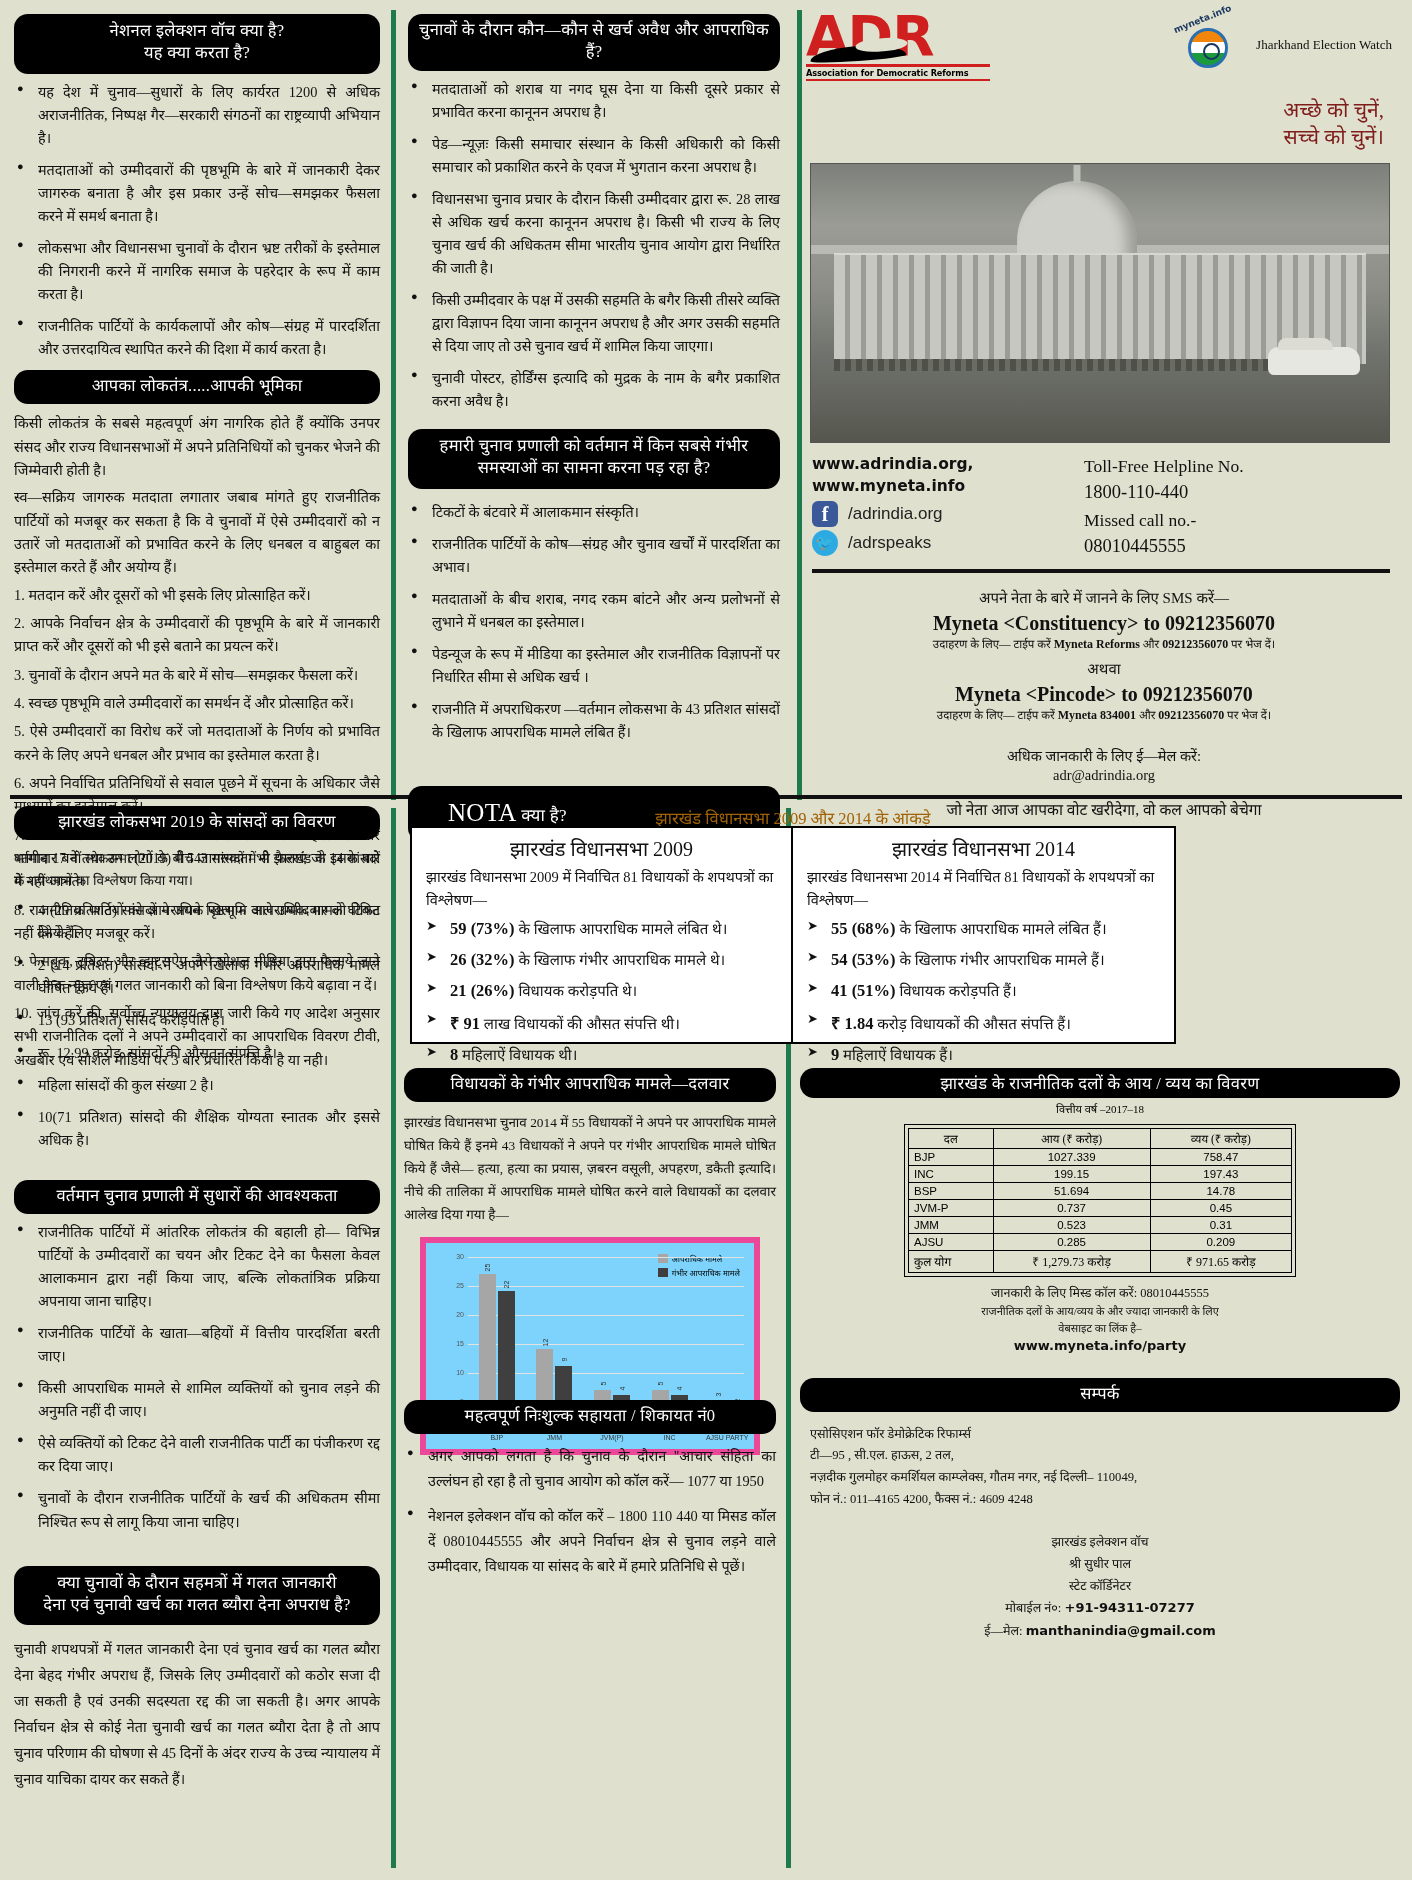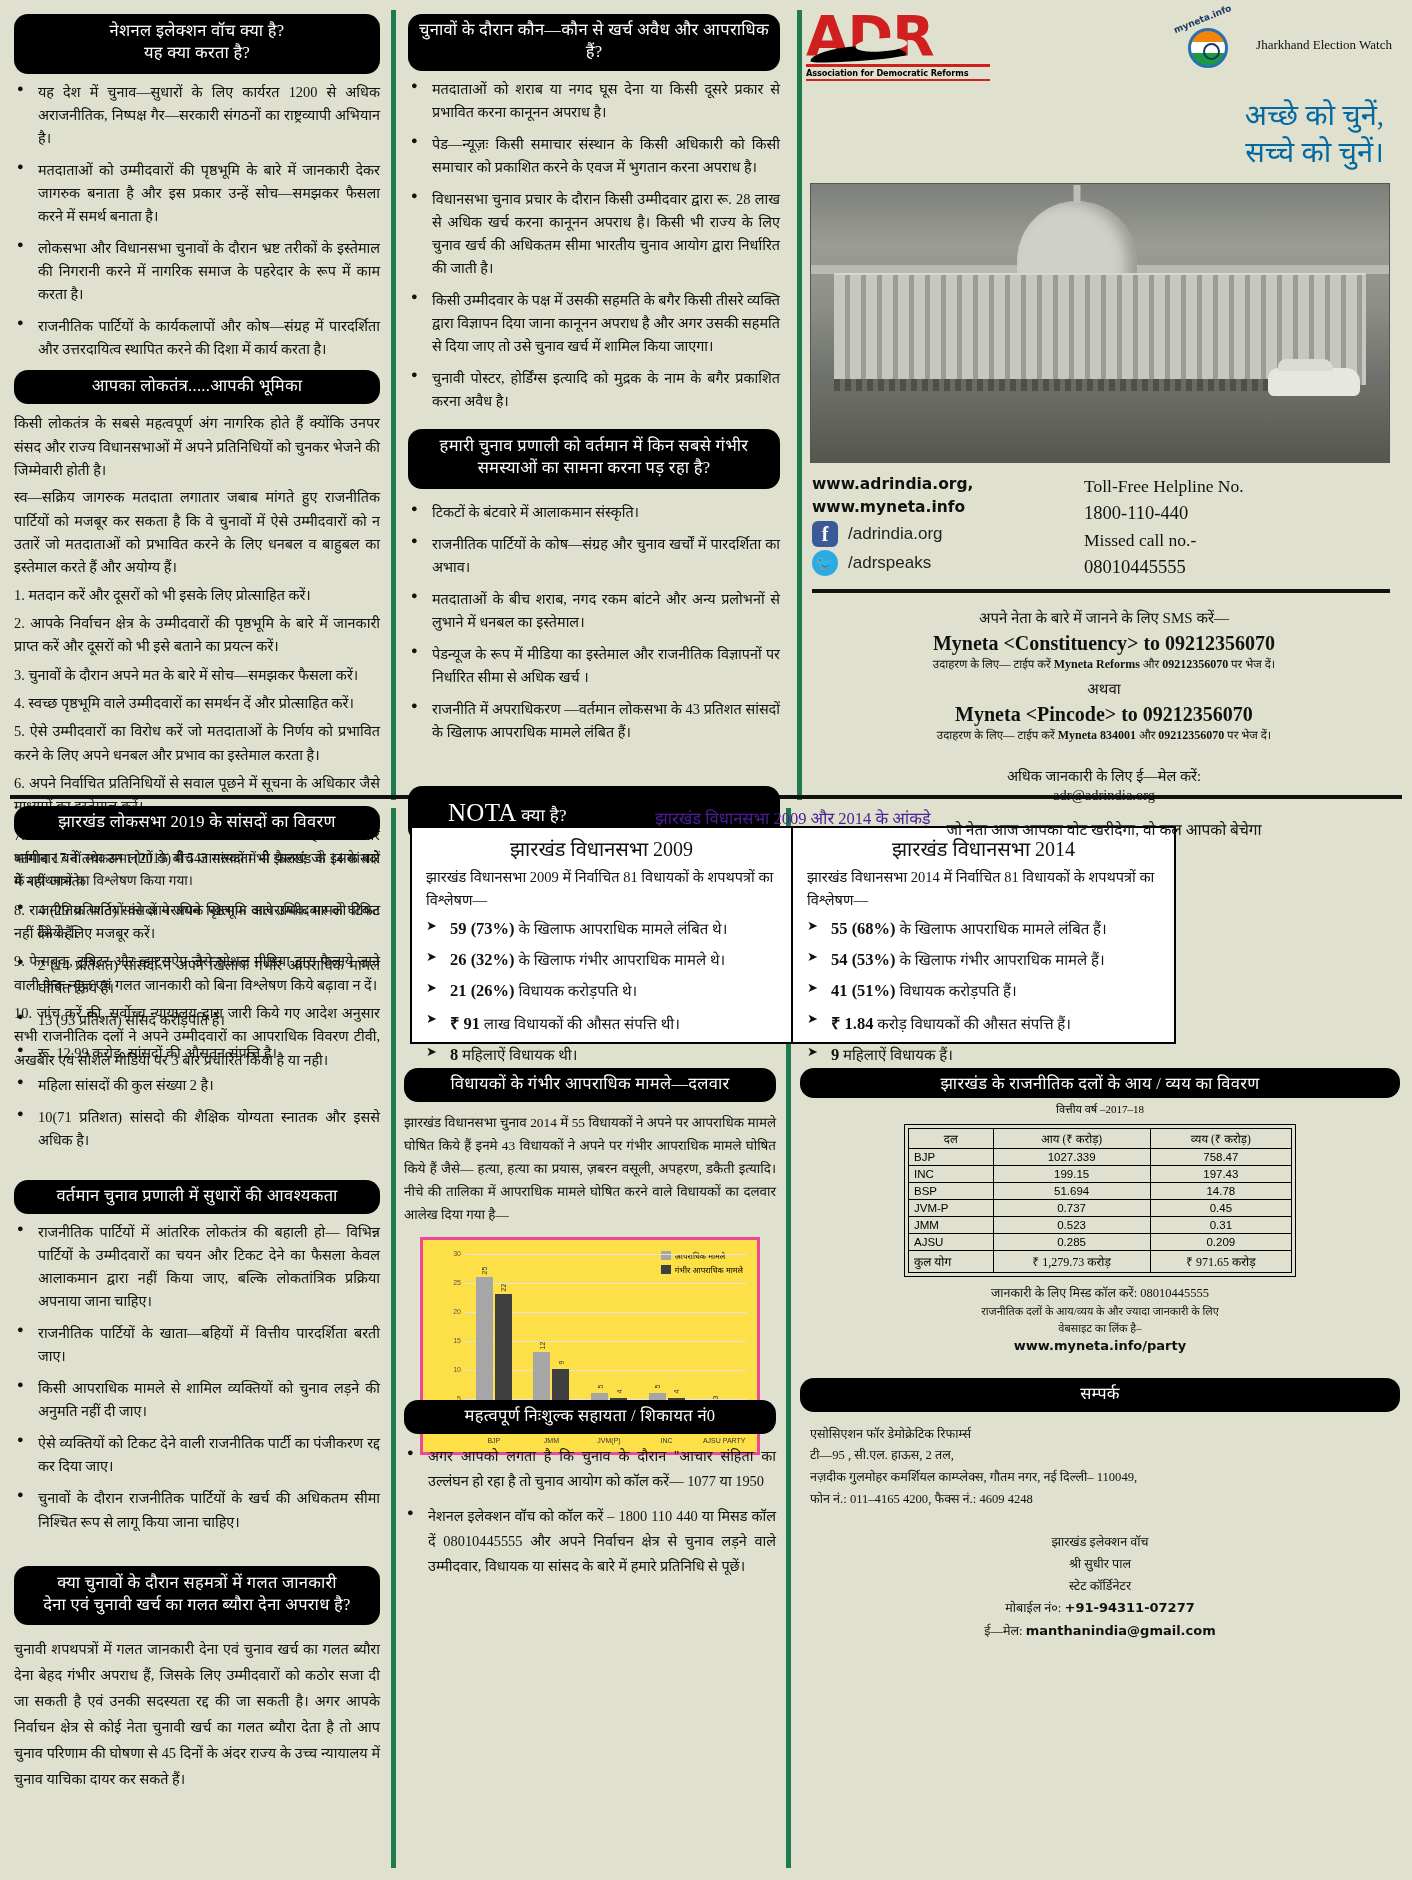--- a/index.html
+++ b/index.html
@@ -90,22 +90,22 @@
     border-radius:50%; border:2px solid #18365f;
   }
   .mn-text {
     position:absolute; left:0; top:0; font-size:9px; font-weight:bold;
     color:#18365f; font-family:"DejaVu Sans", sans-serif;
     transform: rotate(-22deg);
   }
   .jew-label { font-family: "Liberation Serif", serif; font-size: 13px; color:#111; }
 
   .tagline {
-    font-family: "Liberation Serif", serif; font-size: 29px;
-    text-align: right; line-height: 1.28; color: #0369a1;
+    font-family: "Liberation Serif", serif; font-size: 21px;
+    text-align: right; line-height: 1.28; color: #7f1d1d;
   }
 
   .photo {
     background: linear-gradient(180deg,#7d7f7a 0%,#9a9c95 22%,#8b8d86 45%,#6e706b 70%,#5e605b 100%);
     position: relative; overflow: hidden; border: 1px solid #555;
   }
   .ph-dome {
     position:absolute; left:46%; top:6%; width:120px; height:86px;
     background:#cfd0c9; border-radius: 60px 60px 6px 6px; transform:translateX(-50%);
     box-shadow: inset -10px 0 14px rgba(0,0,0,.25);
@@ -153,39 +153,39 @@
     font-size: 20px; color:#111; padding: 7px 0 4px;
   }
   .panel-sub { font-family:"Liberation Serif", serif; font-size:14.5px; line-height:1.6; color:#111; padding:0 14px;}
   ul.arrow { list-style:none; padding:6px 14px 8px; }
   ul.arrow li { position:relative; padding-left:24px; margin-bottom:10px;
     font-family:"Liberation Serif", serif; font-size:15px; color:#111; }
   ul.arrow li:before { content:"\27A4"; position:absolute; left:0; top:0; font-size:13px; }
   ul.arrow li b { font-size:16.5px; }
 
   .sect-title-outside {
-    text-align:center; font-family:"Liberation Serif", serif; font-size:16.5px; color:#4c1d95;
+    text-align:center; font-family:"Liberation Serif", serif; font-size:16.5px; color:#a16207;
   }
 
   
   .ptable { width:100%; border-collapse:collapse; font-family:"Liberation Sans", sans-serif; font-size:11.5px;}
   .ptable th, .ptable td { border:1px solid #000; padding:2px 5px; }
   .ptable th { text-align:center; font-weight:normal; font-family:"Liberation Serif", serif; font-size:11.5px;}
   .ptable td.c1 { text-align:left; }
   .ptable td.c2, .ptable td.c3 { text-align:center; }
   .ptable tr.total td { font-family:"Liberation Serif", serif; font-size:12px; }
 
   .small-note { font-family:"Liberation Serif", serif; font-size:12px; text-align:center; line-height:1.5; color:#111;}
   .small-note .url { font-family:"DejaVu Sans", sans-serif; font-weight:bold; font-size:13px;}
 
   .contact-txt { font-family:"Liberation Serif", serif; font-size:12.6px; line-height:1.72; color:#111;}
   .contact-center { text-align:center; }
 
   
-  .chart-wrap { position:relative; background:#fde047; border:3px solid #ec4899; }
+  .chart-wrap { position:relative; background:#7dd3fc; border:6px solid #ec4899; }
   .chart-plot { position:absolute; left:42px; right:10px; top:14px; bottom:30px; }
   .gridline { position:absolute; left:0; right:0; height:1px; background:#e2e2e2; }
   .ytick { position:absolute; left:-36px; width:32px; text-align:right; font-size:7px; color:#555;
            font-family:"Liberation Sans", sans-serif; transform:translateY(-4px); }
   .bargroup { position:absolute; bottom:0; display:flex; align-items:flex-end; gap:2px; }
   .bar { width:17px; position:relative; }
   .bar.a { background:#a6a6a6; }
   .bar.b { background:#3f3f3f; }
   .bar .vlab { position:absolute; top:-3px; left:50%; transform:translate(-50%,-100%) rotate(-90deg);
     font-size:7px; color:#333; font-family:"Liberation Sans", sans-serif; transform-origin:center; }

